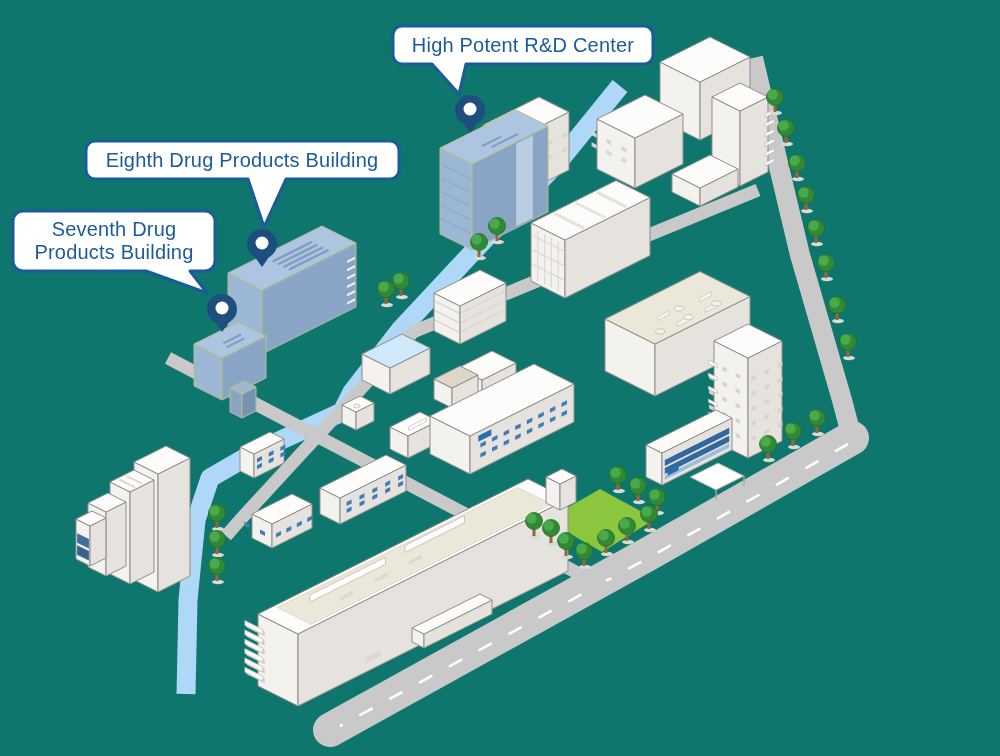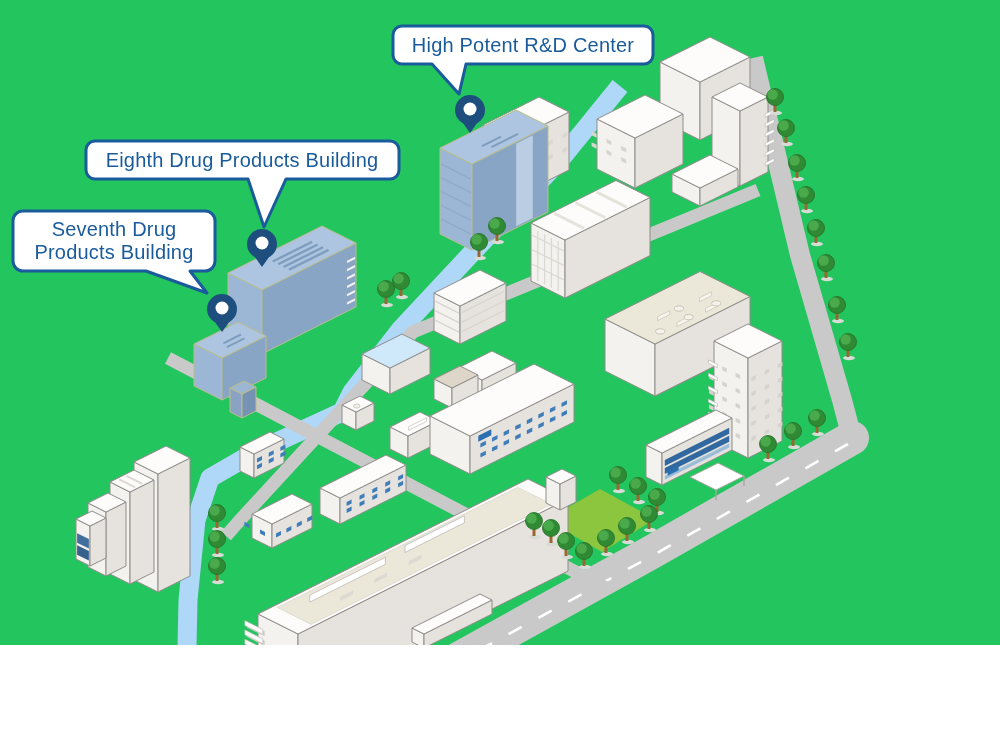--- a/index.html
+++ b/index.html
@@ -1,16 +1,16 @@
 <!DOCTYPE html>
 <html><head>
 <meta charset="utf-8">
 <style>
   html,body{margin:0;padding:0;background:#fff;}
-  .stage{position:relative;width:1000px;height:645px;background:#22c55e;overflow:hidden;
+  .stage{position:relative;width:1000px;height:756px;background:#0f766e;overflow:hidden;
          font-family:"Liberation Sans", sans-serif;}
   svg{position:absolute;left:0;top:0;}
   .callout-text{font-family:"Liberation Sans", sans-serif;font-size:20px;font-weight:400;letter-spacing:.2px;}
 </style>
 </head>
 <body>
 
 <div class="stage">
   <svg id="scene" width="1000" height="756" viewBox="0 0 1000 756">
       <g>

